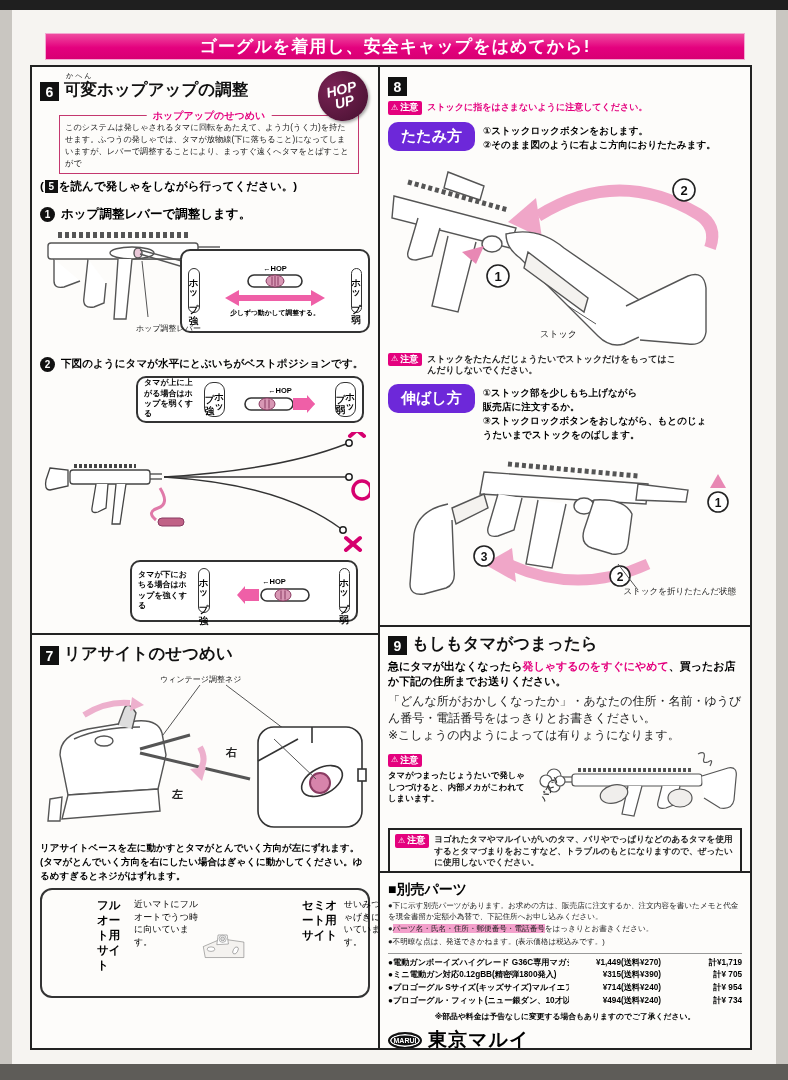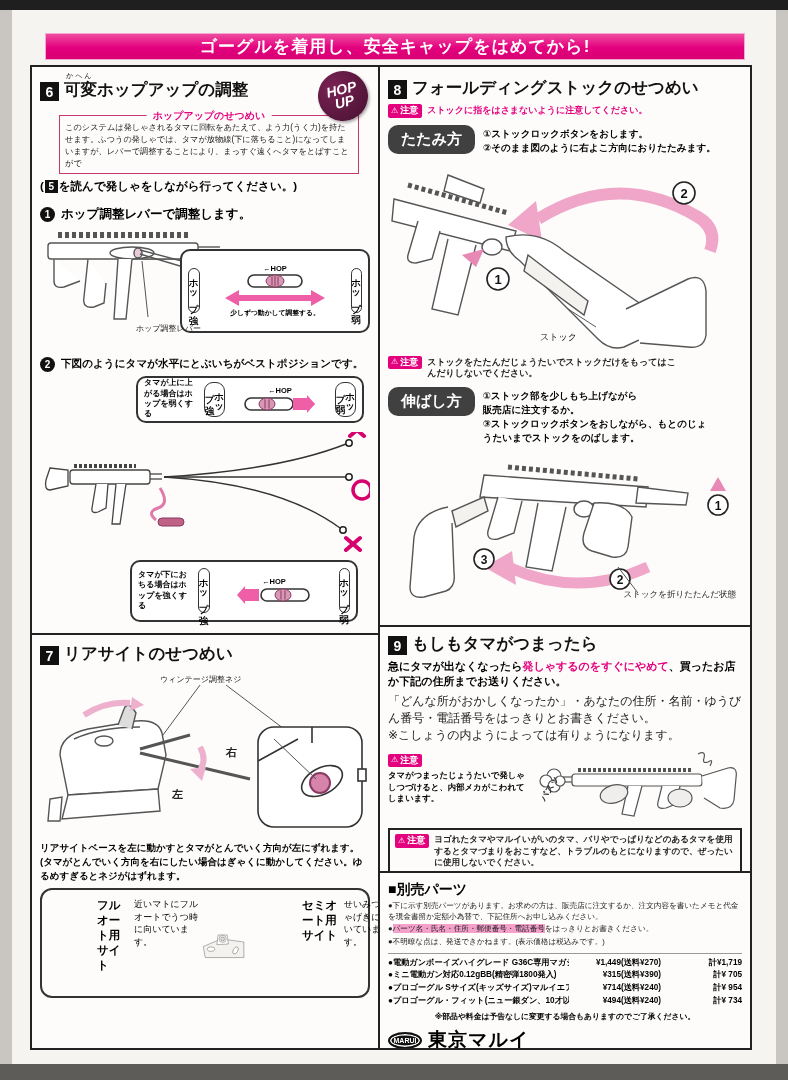--- a/index.html
+++ b/index.html
@@ -56,21 +56,21 @@
   .adjnote { font-size:6.8px; font-weight:bold; text-align:center; margin-top:1px; }
 
   
   .cbadge { background:#e4017e; color:#fff; font-size:9px; font-weight:bold; padding:1px 4px 2px 3px; border-radius:2px;
     display:inline-flex; align-items:center; gap:2px; flex:0 0 auto; line-height:1.2; }
   .cbadge .warn { font-size:8px; }
   .cautionrow { display:flex; align-items:flex-start; gap:5px; margin-top:5px; }
   .cautionrow .ctext { color:#e4017e; font-size:9px; font-weight:bold; line-height:1.3; padding-top:1px; }
   .cautionrow .ctext.dark { color:#222; }
 
-  .blackpill { background:#404040; color:#fff; font-weight:bold; font-size:15px; padding:5px 13px; border-radius:10px; flex:0 0 auto; }
+  .blackpill { background:#6d28d9; color:#fff; font-weight:bold; font-size:15px; padding:5px 13px; border-radius:10px; flex:0 0 auto; }
   .methodrow { display:flex; align-items:flex-start; gap:8px; margin-top:7px; }
   .methodsteps { font-size:9.6px; font-weight:bold; line-height:1.45; padding-top:2px; }
 
   
   .p1 { font-size:11px; font-weight:bold; line-height:1.4; margin-top:4px; }
   .p1 .mag { color:#e4017e; }
   .psmall { font-size:12px; line-height:1.4; margin-top:3px; color:#222; }
   .cbox { border:2px solid #222; margin-top:6px; padding:4px 5px; }
   .cbox-head { display:flex; gap:5px; align-items:flex-start; }
   .cbox-head .ctext { font-size:8.6px; font-weight:bold; color:#222; line-height:1.35; }
@@ -340,21 +340,20 @@
           </div>
         </div>
       </div>
     </div>
 
     <div class="col col-right">
 
       <div class="sec bb" style="height:560px;">
         <div class="sec-h" style="margin-top:4px;">
           <span class="sqnum">8</span>
-          <span>フォールディングストックのせつめい</span>
         </div>
 
         <div class="cautionrow">
           <span class="cbadge">
             <span class="warn">⚠</span>
             <span>注意</span>
           </span>
           <span class="ctext">ストックに指をはさまないように注意してください。</span>
         </div>
 

